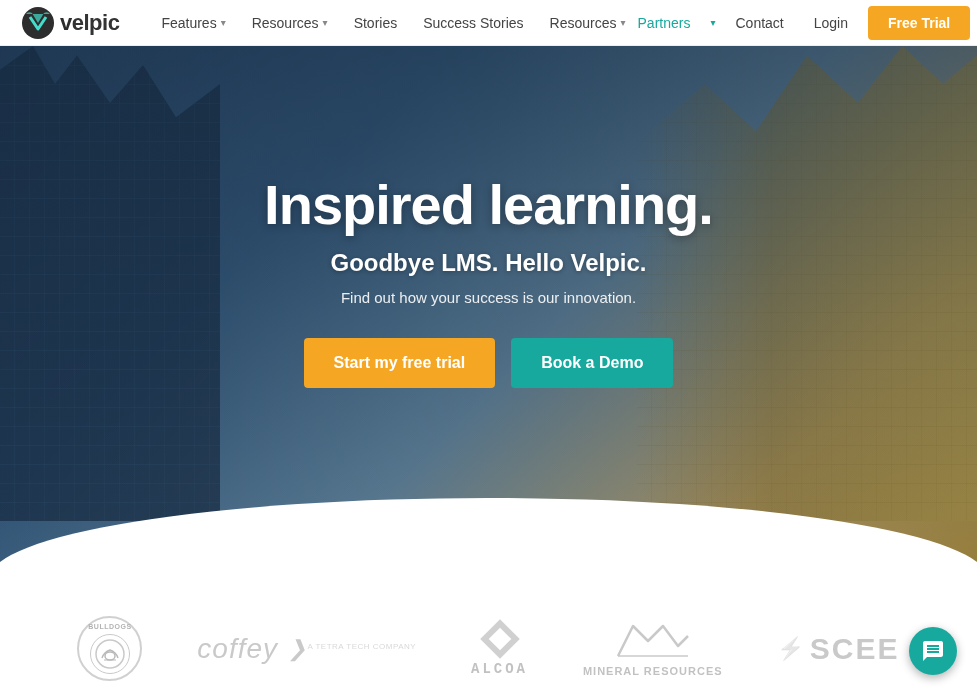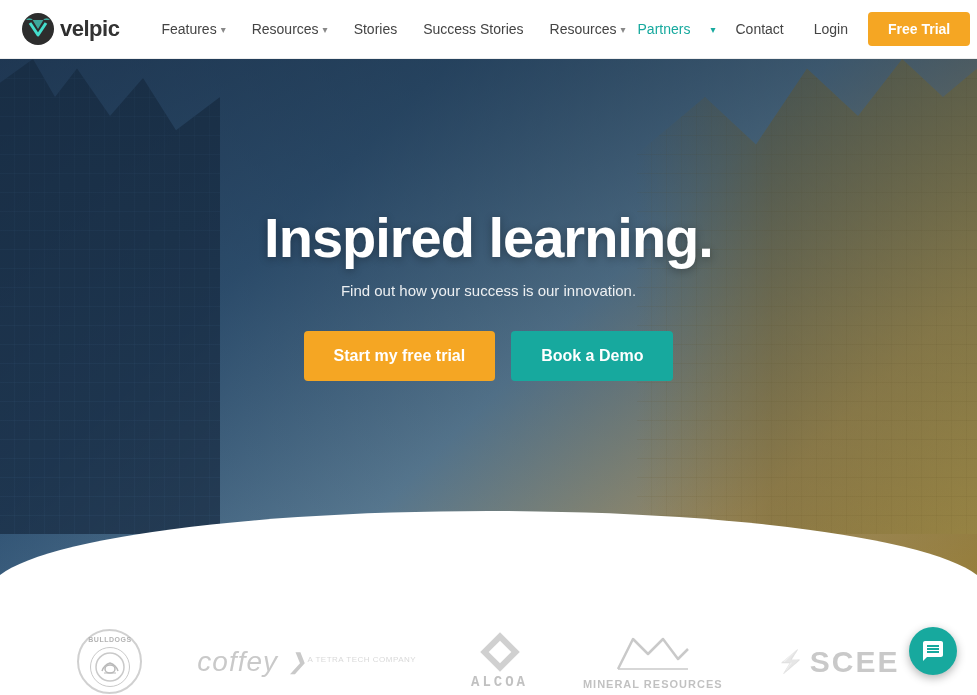--- a/index.html
+++ b/index.html
@@ -3,21 +3,21 @@
   <meta charset="utf-8">
   <style>
     * { margin: 0; padding: 0; box-sizing: border-box; }
     body { font-family: 'Segoe UI', Arial, sans-serif; width: 977px; overflow-x: hidden; background: #fff; }
 
     
     .navbar {
       display: flex;
       align-items: center;
       padding: 9px 20px;
-      height: 59px;
+      height: 46px;
       background: #fff;
       border-bottom: 1px solid #eee;
       position: relative;
       z-index: 10;
     }
     .navbar-logo {
       display: flex;
       align-items: center;
       margin-right: 30px;
       text-decoration: none;
@@ -348,20 +348,23 @@
     <div style="position:absolute;right:0;top:0;width:340px;bottom:55px;background:linear-gradient(to left, rgba(190,160,70,0.75) 0%,rgba(160,130,50,0.55) 60%,transparent 100%);clip-path:polygon(0 20%,20% 8%,35% 18%,50% 2%,65% 12%,78% 0%,90% 8%,100% 2%,100% 100%,0 100%);"></div>
     <div style="position:absolute;right:0;top:0;width:340px;bottom:55px;background:repeating-linear-gradient(0deg,transparent,transparent 18px,rgba(120,90,20,0.1) 18px,rgba(120,90,20,0.1) 19px),repeating-linear-gradient(90deg,transparent,transparent 14px,rgba(120,90,20,0.08) 14px,rgba(120,90,20,0.08) 15px);clip-path:polygon(0 20%,20% 8%,35% 18%,50% 2%,65% 12%,78% 0%,90% 8%,100% 2%,100% 100%,0 100%);"></div>
   </div>
   <div class="hero-overlay"></div>
   <div class="hero-curve"></div>
 
   <div class="hero-content">
     <h1 class="hero-title">
       <span>Inspired learning.</span>
     </h1>
+    <h2 class="hero-subtitle">
+      <span>Goodbye LMS. Hello Velpic.</span>
+    </h2>
     <p class="hero-desc">
       <span>Find out how your success is our innovation.</span>
     </p>
     <div class="hero-buttons">
       <button class="btn-trial">
         <span>Start my free trial</span>
       </button>
       <button class="btn-demo">
         <span>Book a Demo</span>
       </button>

